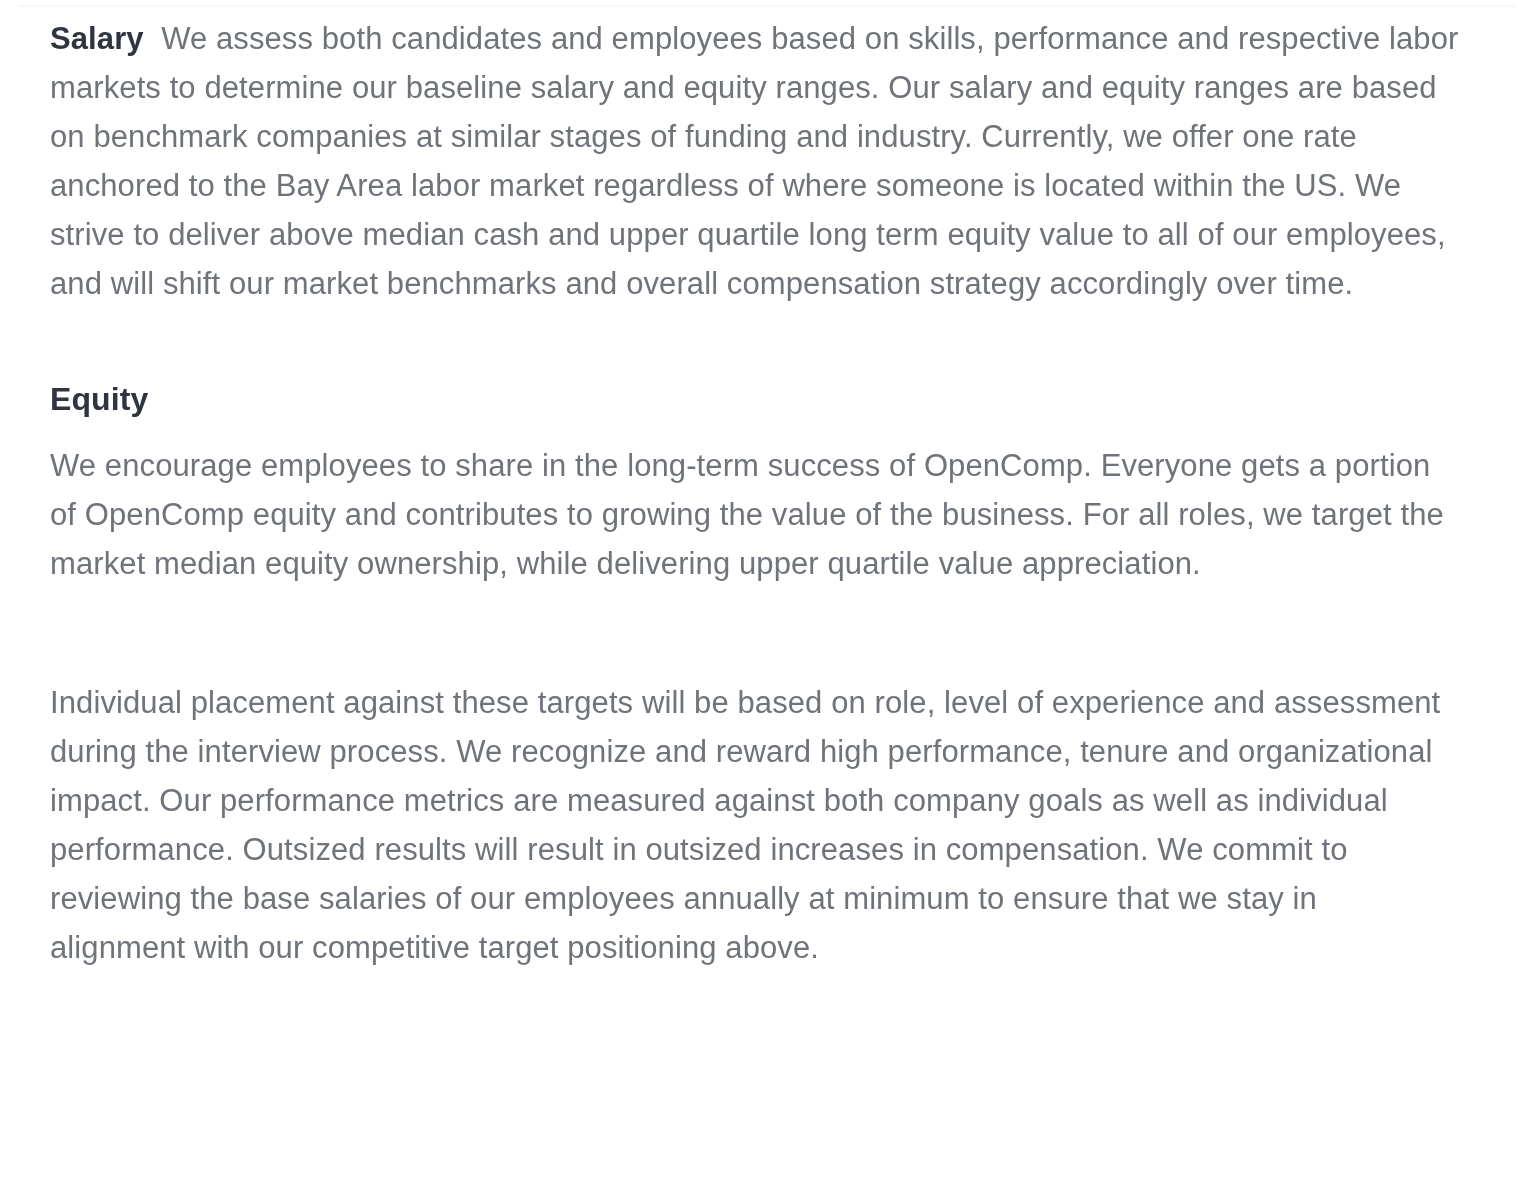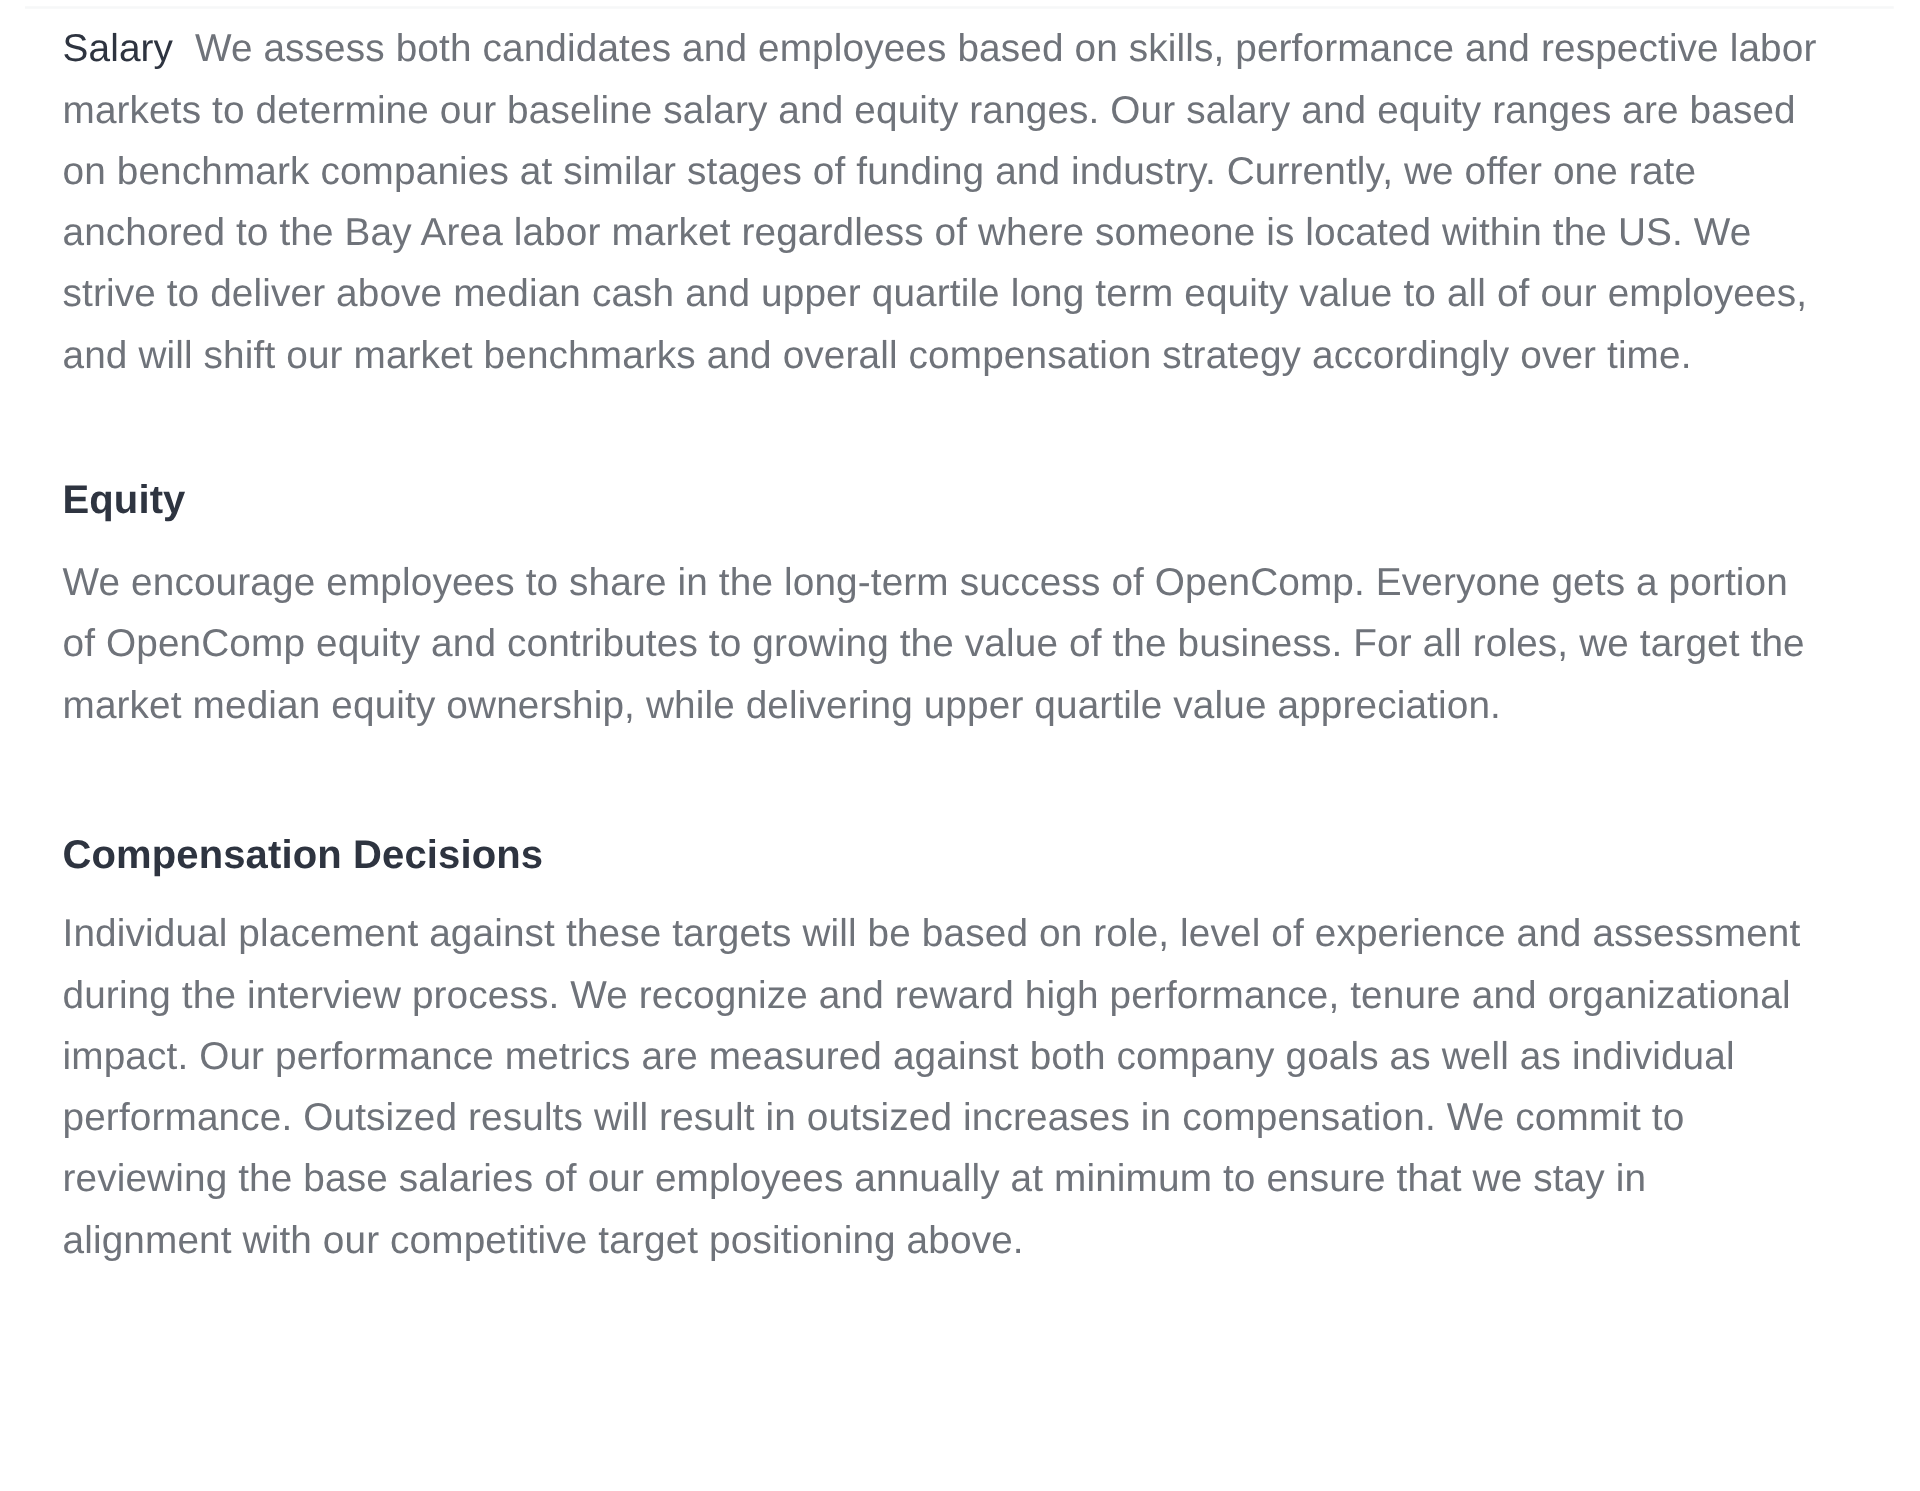--- a/index.html
+++ b/index.html
@@ -44,21 +44,21 @@
     margin: 0;
     font-size: 31px;
     line-height: 49px;
     color: #6f737a;
     letter-spacing: 0.1px;
     font-weight: 400;
     text-align: left;
   }
 
   .lead-term {
-    font-weight: 400;
+    font-weight: 700;
     color: #2e3440;
   }
 
   h2.section-heading {
     margin: 0;
     font-size: 32px;
     line-height: 44px;
     font-weight: 700;
     color: #2e3440;
     letter-spacing: 0.1px;
@@ -86,20 +86,19 @@
     <div class="spacer gap-after-salary"></div>
 
     <h2 class="section-heading">Equity</h2>
 
     <div class="spacer gap-heading-to-body"></div>
 
     <p class="para">We encourage employees to share in the long-term success of OpenComp. Everyone gets a portion of OpenComp equity and contributes to growing the value of the business. For all roles, we target the market median equity ownership, while delivering upper quartile value appreciation.</p>
 
     <div class="spacer gap-after-equity"></div>
 
-    <h2 class="section-heading">Compensation Decisions</h2>
 
     <div class="spacer gap-heading-to-body-2"></div>
 
     <p class="para">Individual placement against these targets will be based on role, level of experience and assessment during the interview process. We recognize and reward high performance, tenure and organizational impact. Our performance metrics are measured against both company goals as well as individual performance. Outsized results will result in outsized increases in compensation. We commit to reviewing the base salaries of our employees annually at minimum to ensure that we stay in alignment with our competitive target positioning above.</p>
 
   </div>
 </div>
 
 </body></html>

